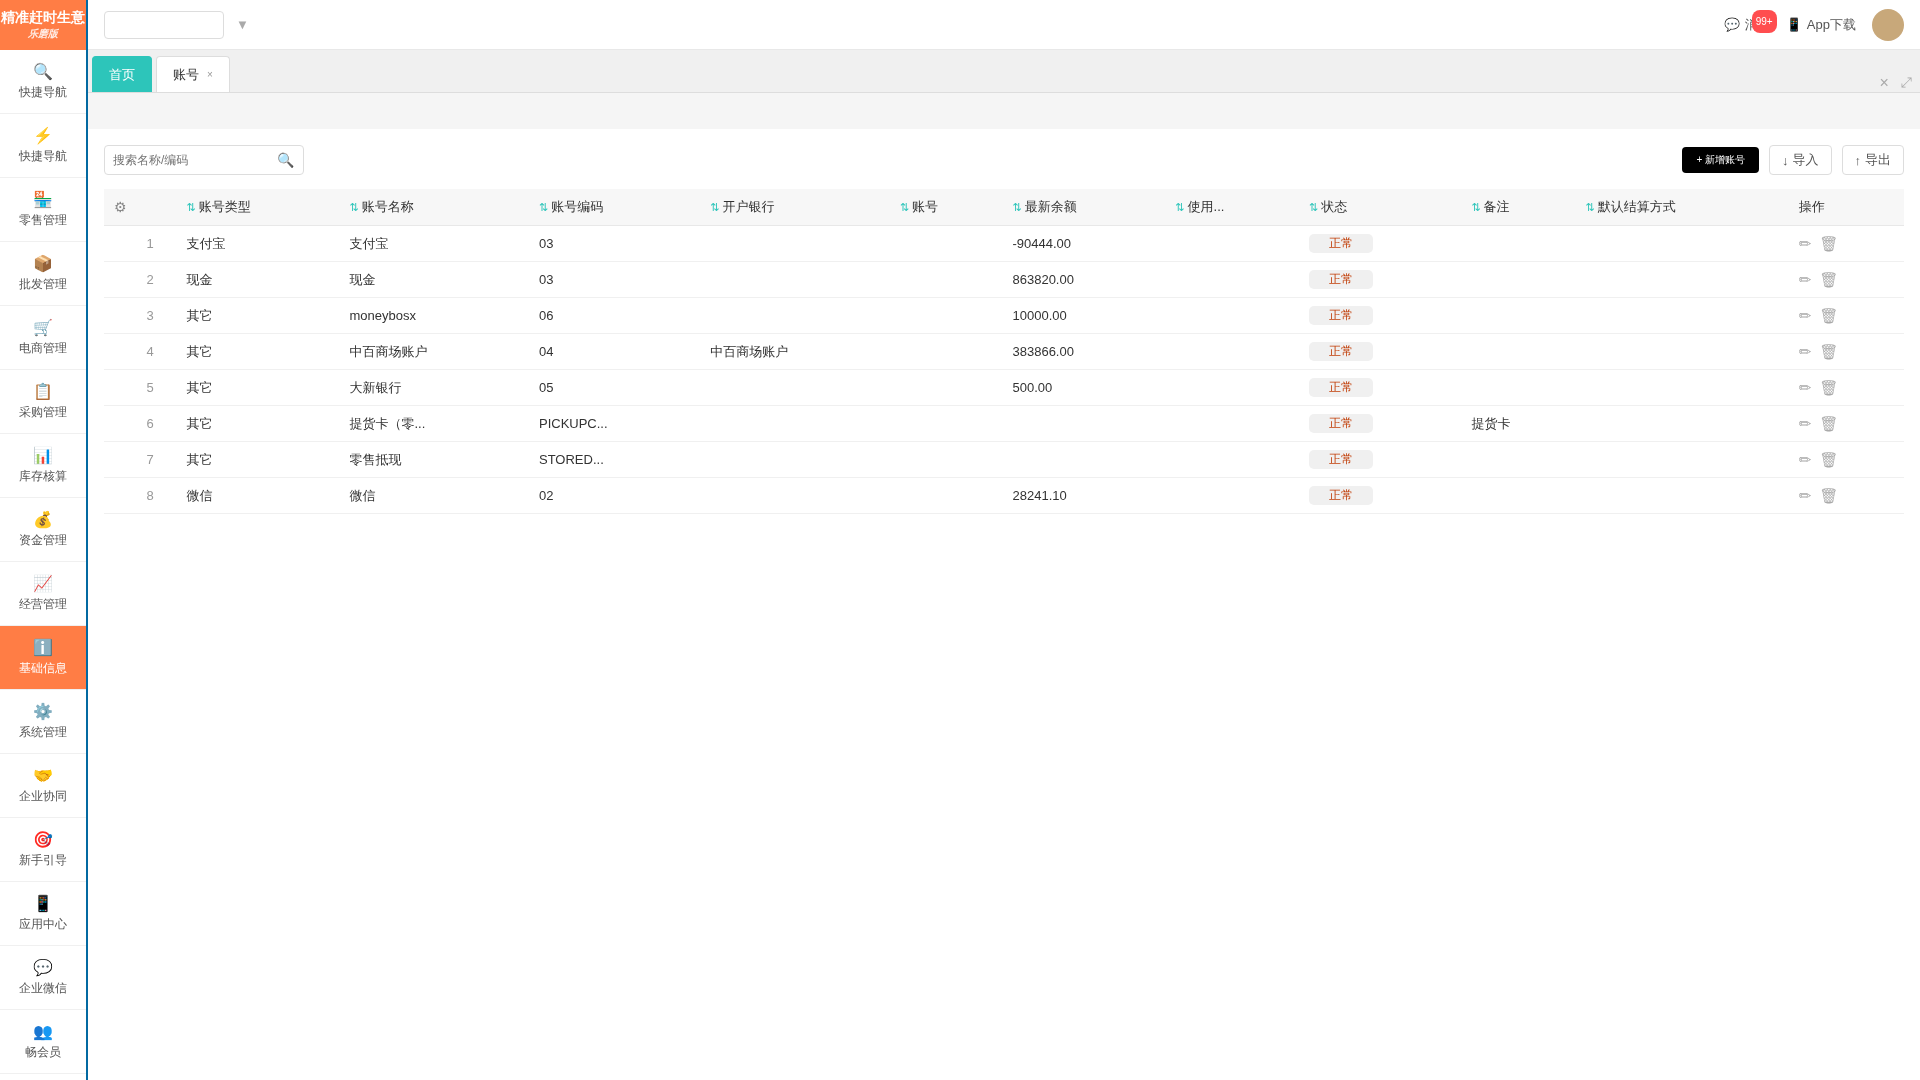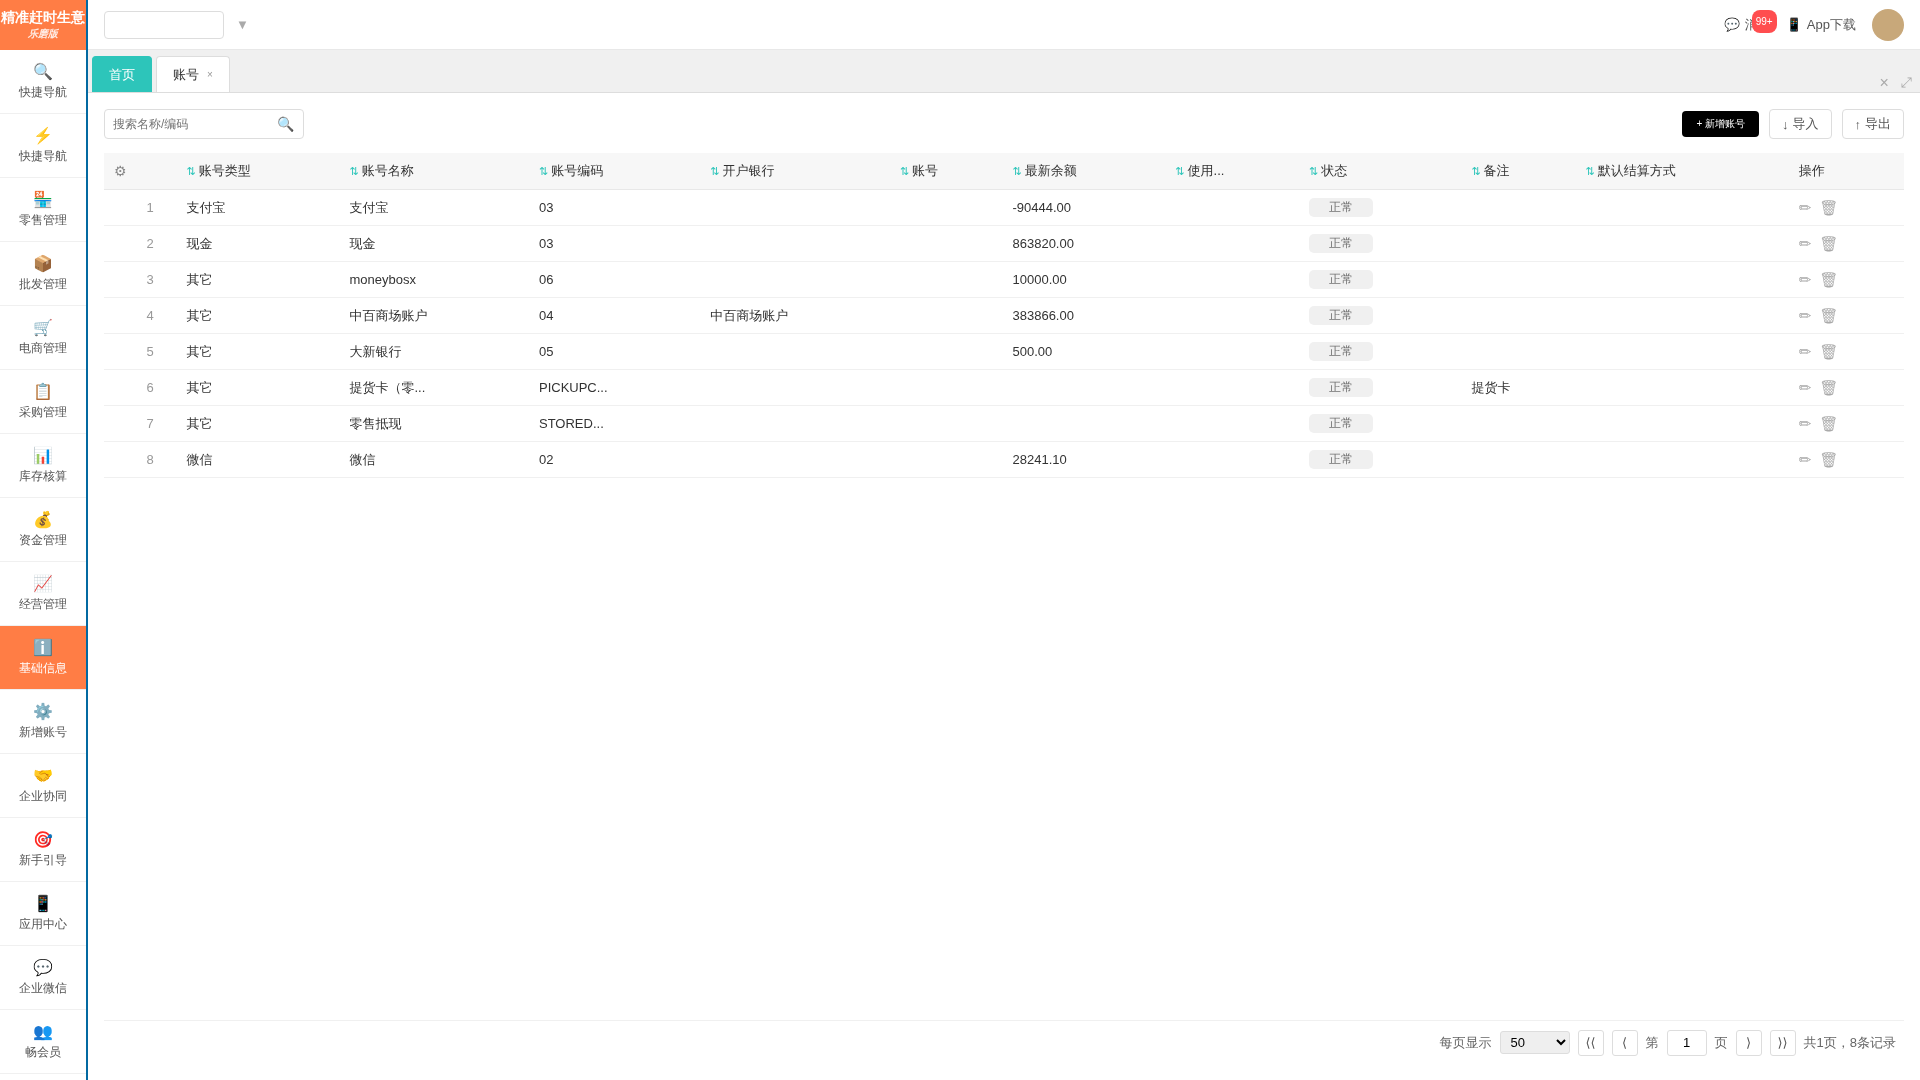--- a/index.html
+++ b/index.html
@@ -127,20 +127,21 @@
     .tab-close { font-size: 10px; color: #999; cursor: pointer; }
 
     
     .content {
       flex: 1;
       background: #fff;
       display: flex;
       flex-direction: column;
       overflow: hidden;
       padding: 16px;
+      margin-top: 36px;
     }
 
     
     .toolbar {
       display: flex;
       align-items: center;
       justify-content: space-between;
       margin-bottom: 14px;
     }
     .search-box {
@@ -197,21 +198,21 @@
       font-weight: 500;
       white-space: nowrap;
       position: relative;
     }
     thead th .sort { color: #2dc5ba; font-size: 11px; margin-right: 3px; }
     tbody tr { border-bottom: 1px solid #f0f0f0; }
     tbody td { padding: 8px 10px; color: #333; white-space: nowrap; }
     .status-badge {
       display: inline-block;
       background: #f0f0f0;
-      color: #737373;
+      color: #c2410c;
       border-radius: 5px;
       padding: 1px 20px;
       font-size: 12px;
     }
     .action-btns { display: flex; gap: 8px; }
     .action-btn { color: #aaa; cursor: pointer; font-size: 15px; }
     .th-settings { width: 30px; text-align: center; }
     .settings-icon { color: #888; font-size: 14px; }
 
     
@@ -275,21 +276,21 @@
       <div class="sidebar-item"><span class="icon">🔍</span><span>快捷导航</span></div>
       <div class="sidebar-item"><span class="icon">⚡</span><span>快捷导航</span></div>
       <div class="sidebar-item"><span class="icon">🏪</span><span>零售管理</span></div>
       <div class="sidebar-item"><span class="icon">📦</span><span>批发管理</span></div>
       <div class="sidebar-item"><span class="icon">🛒</span><span>电商管理</span></div>
       <div class="sidebar-item"><span class="icon">📋</span><span>采购管理</span></div>
       <div class="sidebar-item"><span class="icon">📊</span><span>库存核算</span></div>
       <div class="sidebar-item"><span class="icon">💰</span><span>资金管理</span></div>
       <div class="sidebar-item"><span class="icon">📈</span><span>经营管理</span></div>
       <div class="sidebar-item active"><span class="icon">ℹ️</span><span>基础信息</span></div>
-      <div class="sidebar-item"><span class="icon">⚙️</span><span>新增账号</span></div>
+      <div class="sidebar-item"><span class="icon">⚙️</span><span>系统管理</span></div>
       <div class="sidebar-item"><span class="icon">🤝</span><span>企业协同</span></div>
       <div class="sidebar-item"><span class="icon">🎯</span><span>新手引导</span></div>
       <div class="sidebar-item"><span class="icon">📱</span><span>应用中心</span></div>
       <div class="sidebar-item"><span class="icon">💬</span><span>企业微信</span></div>
       <div class="sidebar-item"><span class="icon">👥</span><span>畅会员</span></div>
     </div>
 </div>
 
 <div class="topbar">
   <div class="topbar-left">
@@ -524,30 +525,14 @@
       <div class="action-btns">
         <span class="action-btn">✏</span>
         <span class="action-btn">🗑</span>
       </div>
     </td>
   </tr>
           </tbody>
       </table>
     </div>
 
-    <div class="pagination">
-      <span class="pagination-label">每页显示</span>
-      <select class="pagination-select">
-        <option>50</option>
-        <option>100</option>
-        <option>200</option>
-      </select>
-      <button class="page-btn">⟨⟨</button>
-      <button class="page-btn">⟨</button>
-      <span class="pagination-label">第</span>
-      <input class="page-input" value="1" style="">
-      <span class="pagination-label">页</span>
-      <button class="page-btn">⟩</button>
-      <button class="page-btn">⟩⟩</button>
-      <span class="total-text">共1页，8条记录</span>
-    </div>
   </div>
 </div>
 
 </body></html>

